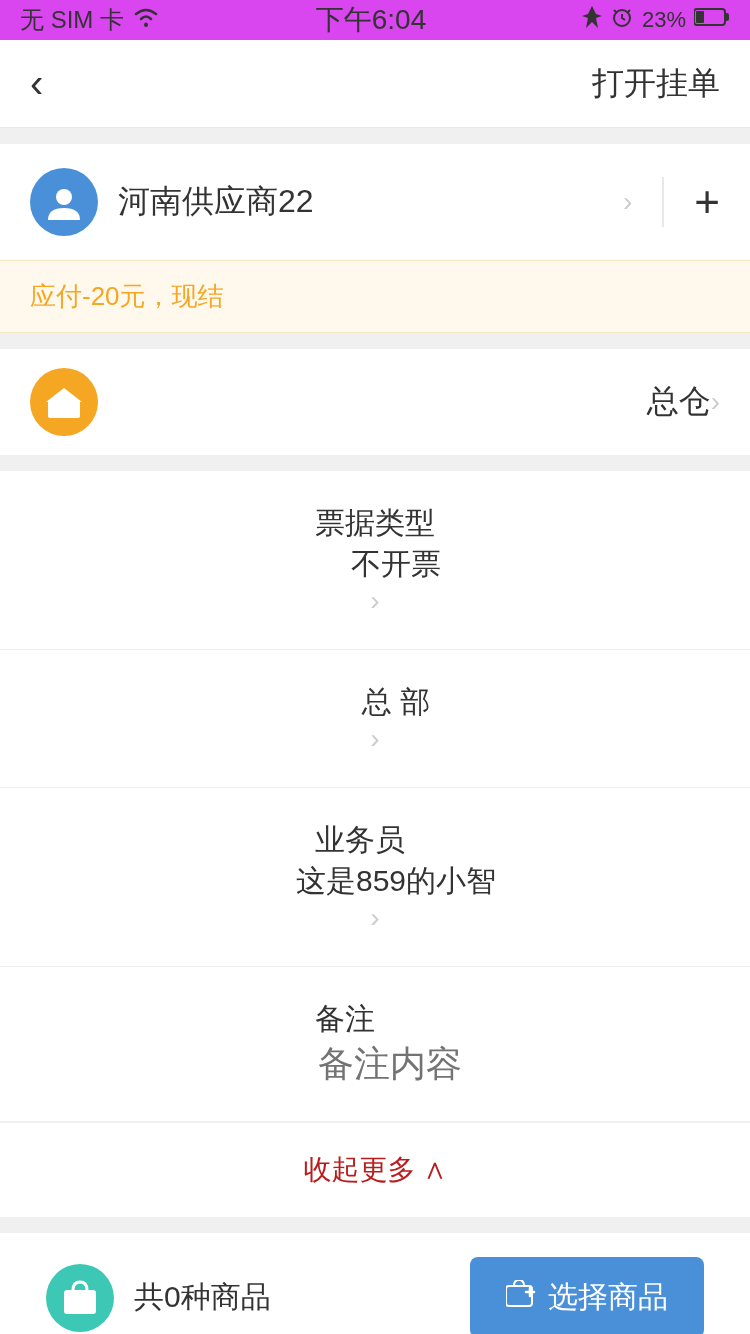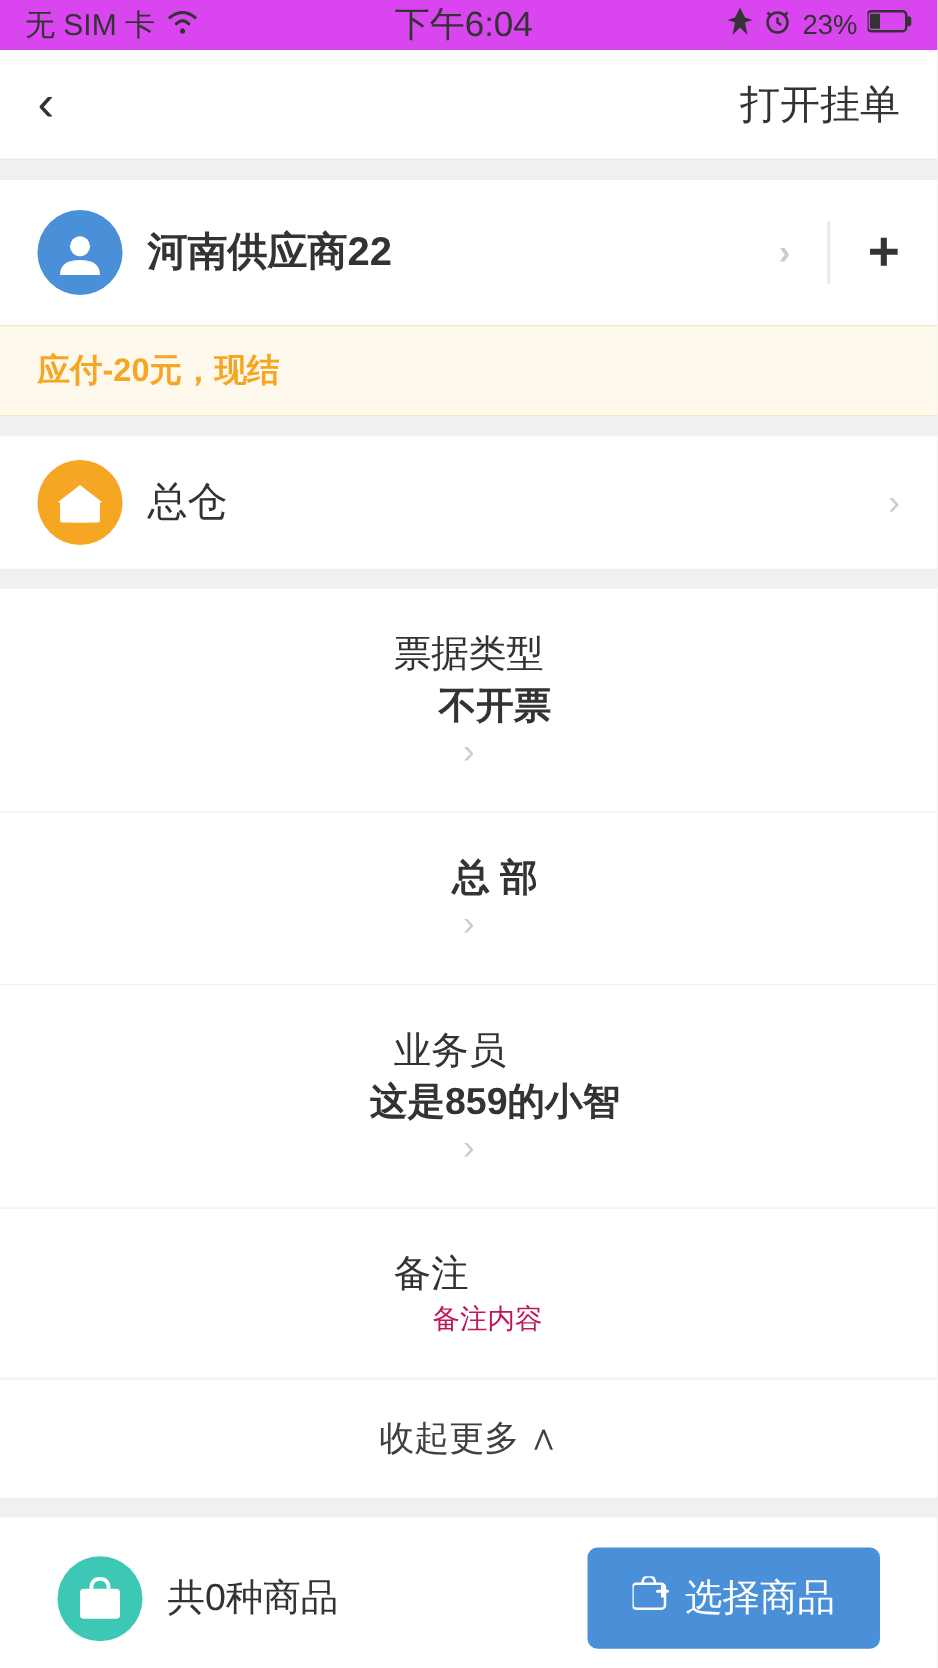--- a/index.html
+++ b/index.html
@@ -127,20 +127,21 @@
       color: #f5a623;
       border-top: 1px solid #f5e8c0;
       border-bottom: 1px solid #f5e8c0;
     }
 
     
     .warehouse-row {
       display: flex;
       align-items: center;
       padding: 19px 30px;
+      text-align: right;
     }
     .warehouse-icon {
       width: 68px;
       height: 68px;
       border-radius: 50%;
       background: #f5a623;
       display: flex;
       align-items: center;
       justify-content: center;
       margin-right: 20px;
@@ -177,36 +178,35 @@
       font-size: 30px;
       color: #333;
       width: 120px;
       flex-shrink: 0;
     }
     .form-value {
       flex: 1;
       font-size: 30px;
       color: #333;
       margin-left: 42px;
-      font-weight: bold;
     }
     .form-placeholder {
       flex: 1;
-      font-size: 22px;
-      color: #be185d;
+      font-size: 36px;
+      color: #737373;
       margin-left: 30px;
     }
 
     
     .collapse-bar {
       background: #fff;
       text-align: center;
       padding: 28px 0;
       font-size: 28px;
-      color: #404040;
+      color: #b91c1c;
       border-top: 1px solid #f0f0f0;
       cursor: pointer;
     }
 
     
     .product-bar {
       background: #fff;
       display: flex;
       align-items: center;
       padding: 24px 46px;
@@ -293,21 +293,21 @@
   </div>
 </div>
 
 <div class="nav-bar">
   <div class="nav-back">‹</div>
   <div class="nav-action">打开挂单</div>
 </div>
 
 <div class="content">
 
-  <div class="card" style="margin-top:16px;font-weight:bold;">
+  <div class="card" style="margin-top:16px;">
     <div class="supplier-row">
       <div class="supplier-avatar">
         <svg viewBox="0 0 44 44" fill="white">
           <circle cx="22" cy="17" r="8"></circle>
           <path d="M6 40 Q6 28 22 28 Q38 28 38 40"></path>
         </svg>
       </div>
       <div class="supplier-name">河南供应商22</div>
       <div class="supplier-chevron">›</div>
       <div class="supplier-divider"></div>

